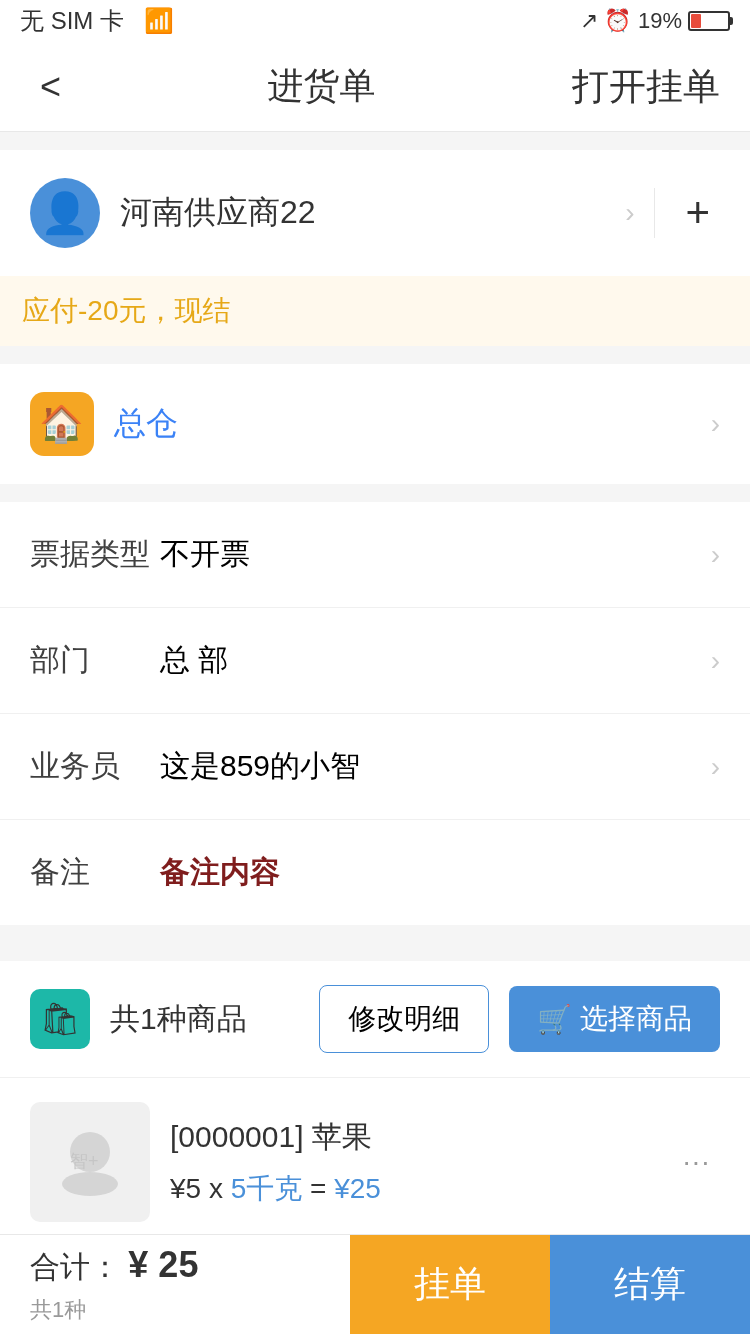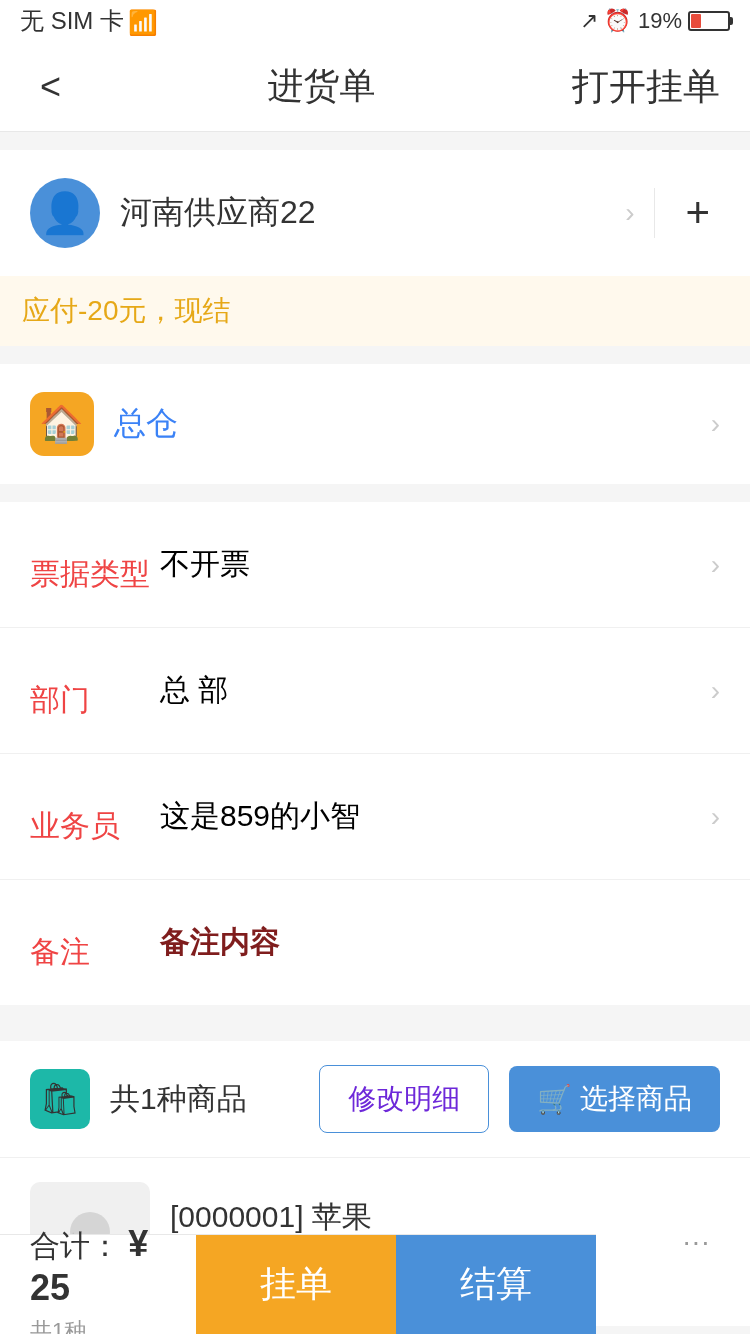--- a/index.html
+++ b/index.html
@@ -18,21 +18,21 @@
       width: 750px;
       height: 42px;
       background: #fff;
       display: flex;
       align-items: center;
       justify-content: space-between;
       padding: 0 20px;
       font-size: 24px;
       color: #333;
     }
-    .status-left { display: flex; align-items: flex-end; gap: 4px; }
+    .status-left { display: flex; align-items: center; gap: 20px; }
     .status-center { font-size: 30px; font-weight: 500; }
     .status-right { display: flex; align-items: center; gap: 6px; font-size: 22px; }
     .battery-icon {
       display: inline-block;
       width: 42px;
       height: 20px;
       border: 2px solid #333;
       border-radius: 3px;
       position: relative;
     }
@@ -180,24 +180,23 @@
     .form-row {
       display: flex;
       align-items: center;
       padding: 32px 30px;
       border-bottom: 1px solid #f0f0f0;
       min-height: 100px;
     }
     .form-row:last-child { border-bottom: none; }
     .form-label {
       font-size: 30px;
-      color: #ef4444;
+      color: #404040;
       width: 130px;
       flex-shrink: 0;
-      margin-top: 20px;
     }
     .form-value {
       flex: 1;
       font-size: 30px;
       color: #000000;
     }
     .form-value.placeholder {
       color: #7f1d1d;
       font-weight: bold;
     }
@@ -240,21 +239,21 @@
       justify-content: center;
       font-size: 32px;
     }
     .product-count {
       flex: 1;
       font-size: 30px;
       color: #333;
     }
     .btn-outline {
       border: 1.5px solid #4a90d9;
-      color: #6d28d9;
+      color: #000000;
       background: #fff;
       border-radius: 8px;
       padding: 14px 28px;
       font-size: 28px;
       cursor: pointer;
     }
     .btn-primary {
       background: #4a90d9;
       color: #fff;
       border: none;
@@ -309,21 +308,21 @@
       cursor: pointer;
       display: flex;
       align-items: center;
     }
 
     
     .bottom-bar {
       position: fixed;
       bottom: 0;
       left: 0;
-      width: 596px;
+      width: 750px;
       height: 100px;
       display: flex;
       align-items: center;
       background: #fff;
       border-top: 1px solid #e8e8e8;
     }
     .total-section {
       flex: 1;
       padding: 0 30px;
       display: flex;

